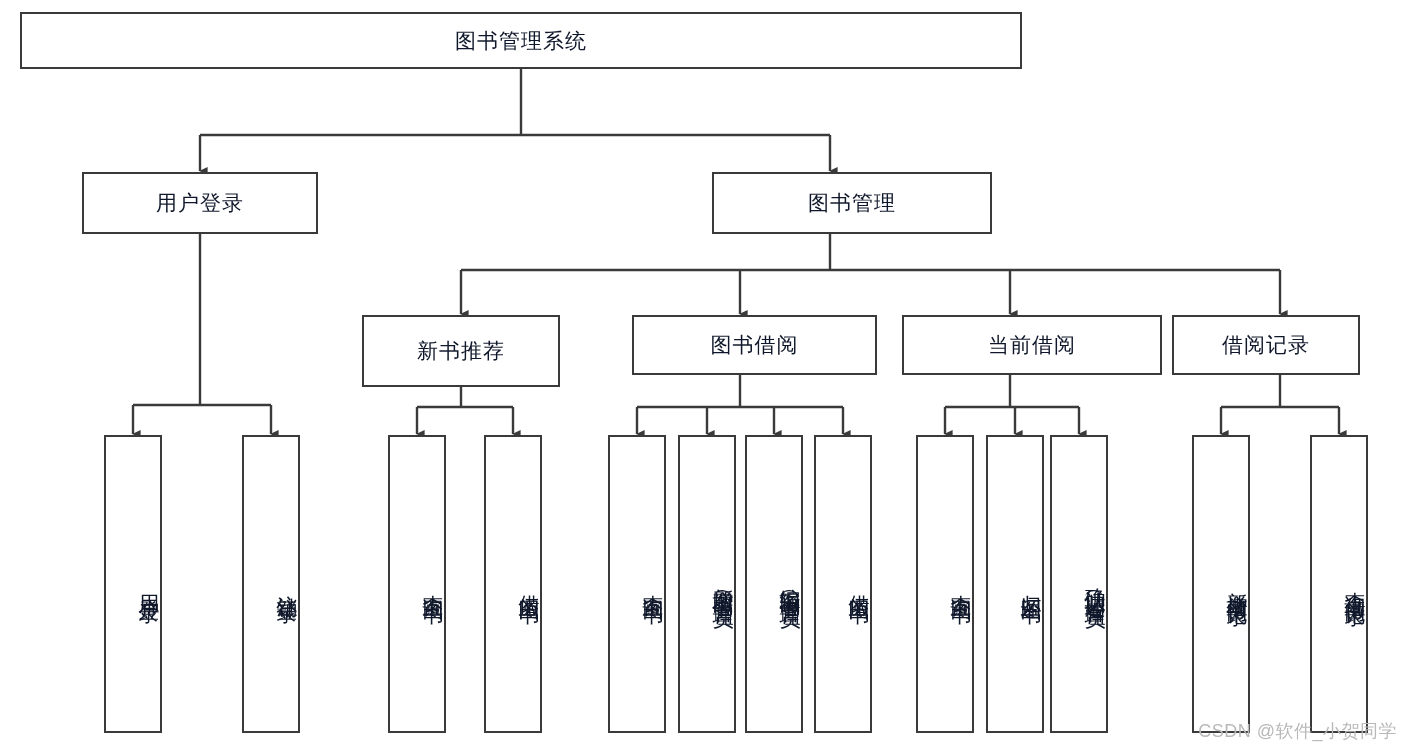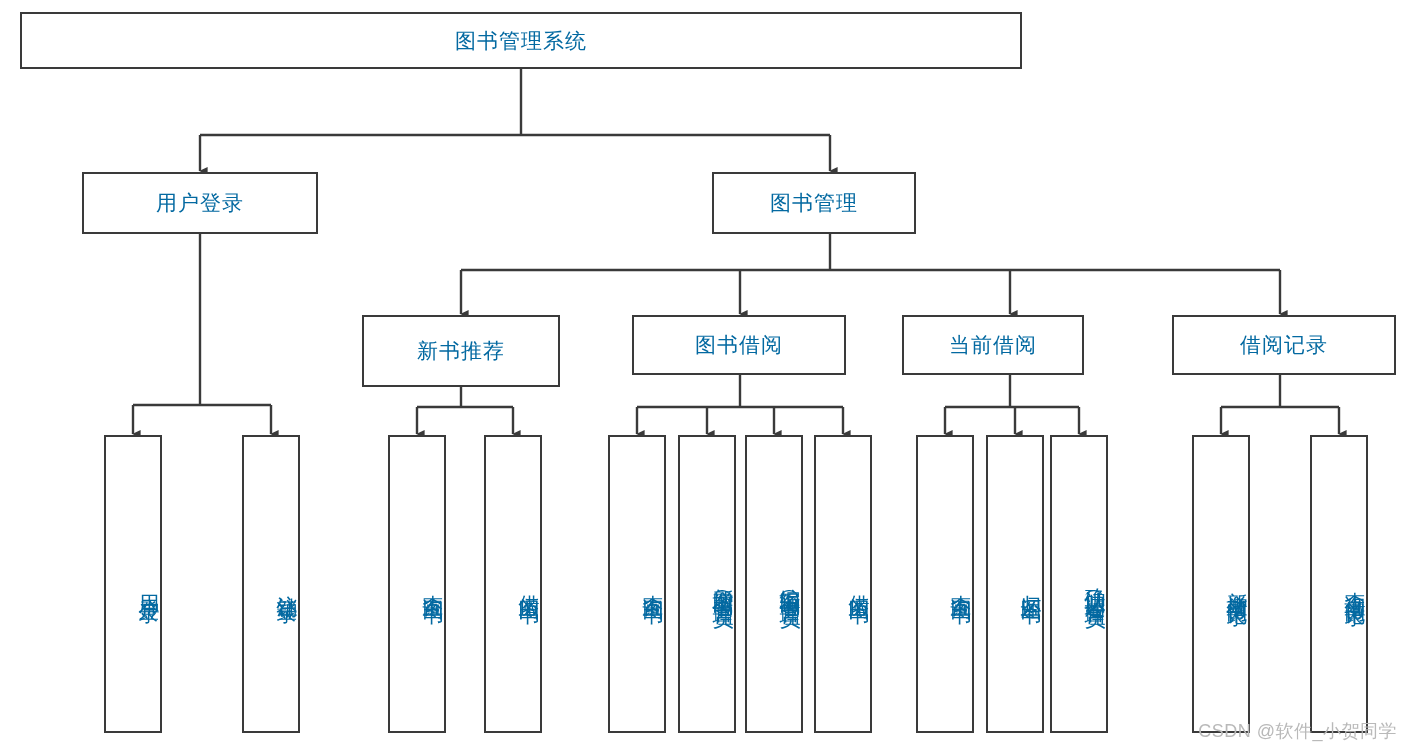--- a/index.html
+++ b/index.html
@@ -26,21 +26,21 @@
     pointer-events: none;
   }
   .node {
     position: absolute;
     box-sizing: border-box;
     background: #ffffff;
     border: 2.5px solid #3a3a3a;
     display: flex;
     align-items: center;
     justify-content: center;
-    color: #0369a1;
+    color: #0f172a;
   }
   .node.horiz {
     font-size: 21px;
     letter-spacing: 1px;
   }
   .node.vert {
     writing-mode: vertical-rl;
     text-orientation: upright;
     font-size: 21px;
     letter-spacing: 3px;
@@ -115,34 +115,34 @@
       </g>
   </svg>
 
   <div class="node horiz" style="left: 20px; top: 12px; width: 1002px; height: 57px;">
     <span class="label">图书管理系统</span>
   </div>
 
   <div class="node horiz" style="left: 82px; top: 172px; width: 236px; height: 62px;">
     <span class="label">用户登录</span>
   </div>
-  <div class="node horiz" style="left: 712px; top: 172px; width: 204px; height: 62px;">
+  <div class="node horiz" style="left: 712px; top: 172px; width: 280px; height: 62px;">
     <span class="label">图书管理</span>
   </div>
 
   <div class="node horiz" style="left: 362px; top: 315px; width: 198px; height: 72px;">
     <span class="label">新书推荐</span>
   </div>
-  <div class="node horiz" style="left: 632px; top: 315px; width: 214px; height: 60px;">
+  <div class="node horiz" style="left: 632px; top: 315px; width: 245px; height: 60px;">
     <span class="label">图书借阅</span>
   </div>
-  <div class="node horiz" style="left: 902px; top: 315px; width: 182px; height: 60px;">
+  <div class="node horiz" style="left: 902px; top: 315px; width: 260px; height: 60px;">
     <span class="label">当前借阅</span>
   </div>
-  <div class="node horiz" style="left: 1172px; top: 315px; width: 224px; height: 60px;">
+  <div class="node horiz" style="left: 1172px; top: 315px; width: 188px; height: 60px;">
     <span class="label">借阅记录</span>
   </div>
 
   <div class="node vert" style="left: 104px; top: 435px; width: 58px; height: 298px;">
     <span class="label">用户登录</span>
   </div>
   <div class="node vert" style="left: 242px; top: 435px; width: 58px; height: 298px;">
     <span class="label">注销登录</span>
   </div>
   <div class="node vert" style="left: 388px; top: 435px; width: 58px; height: 298px;">

